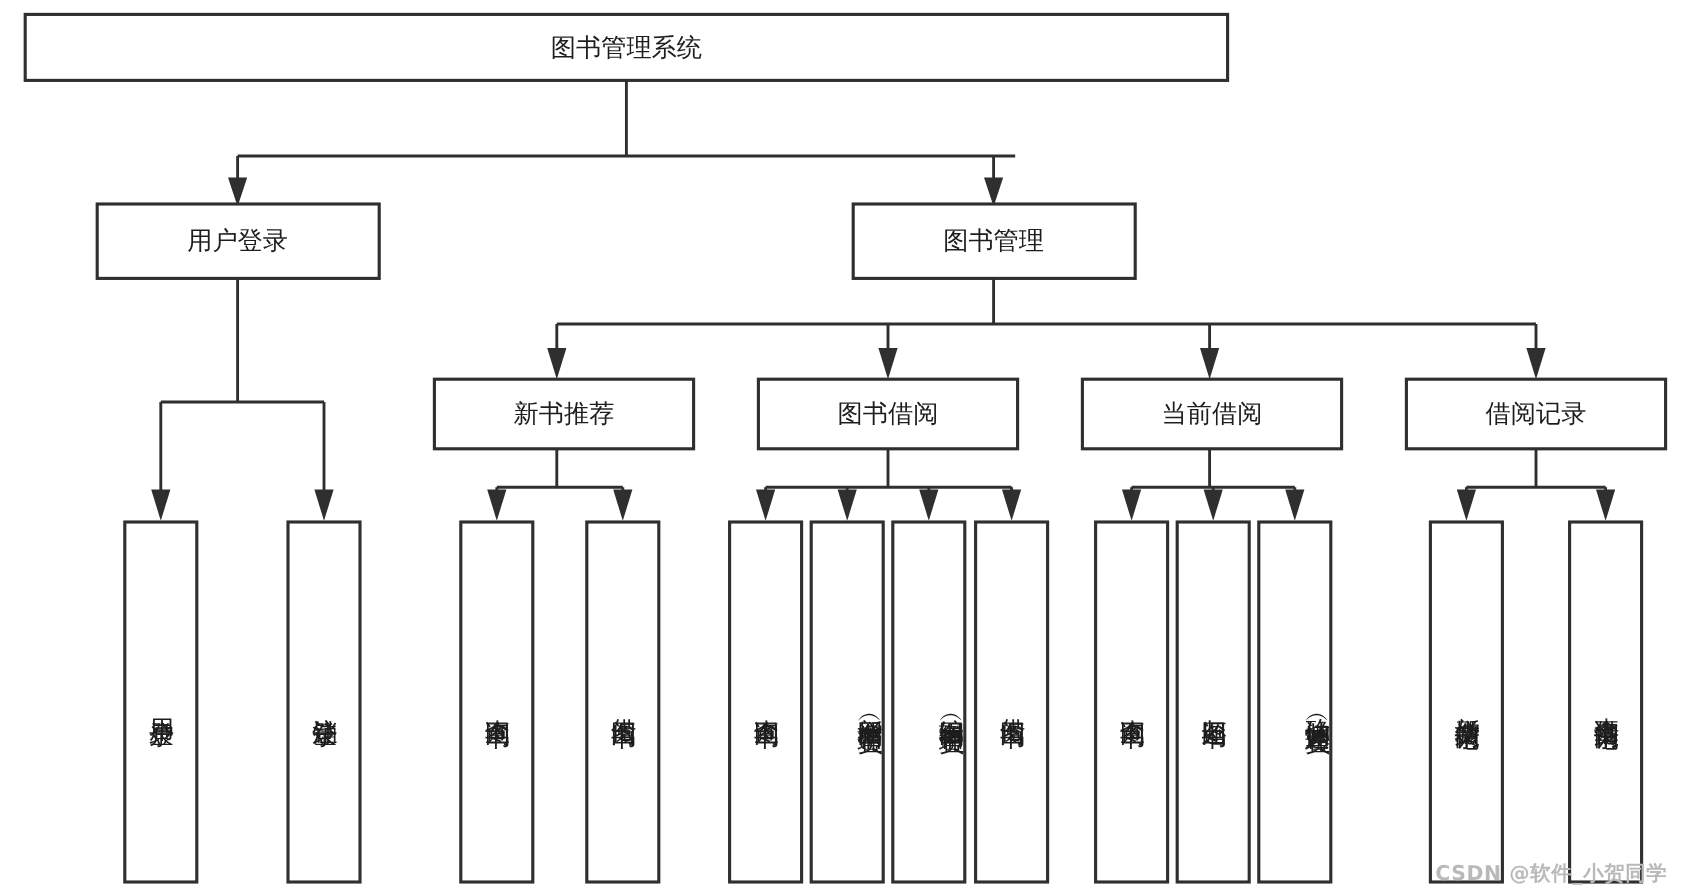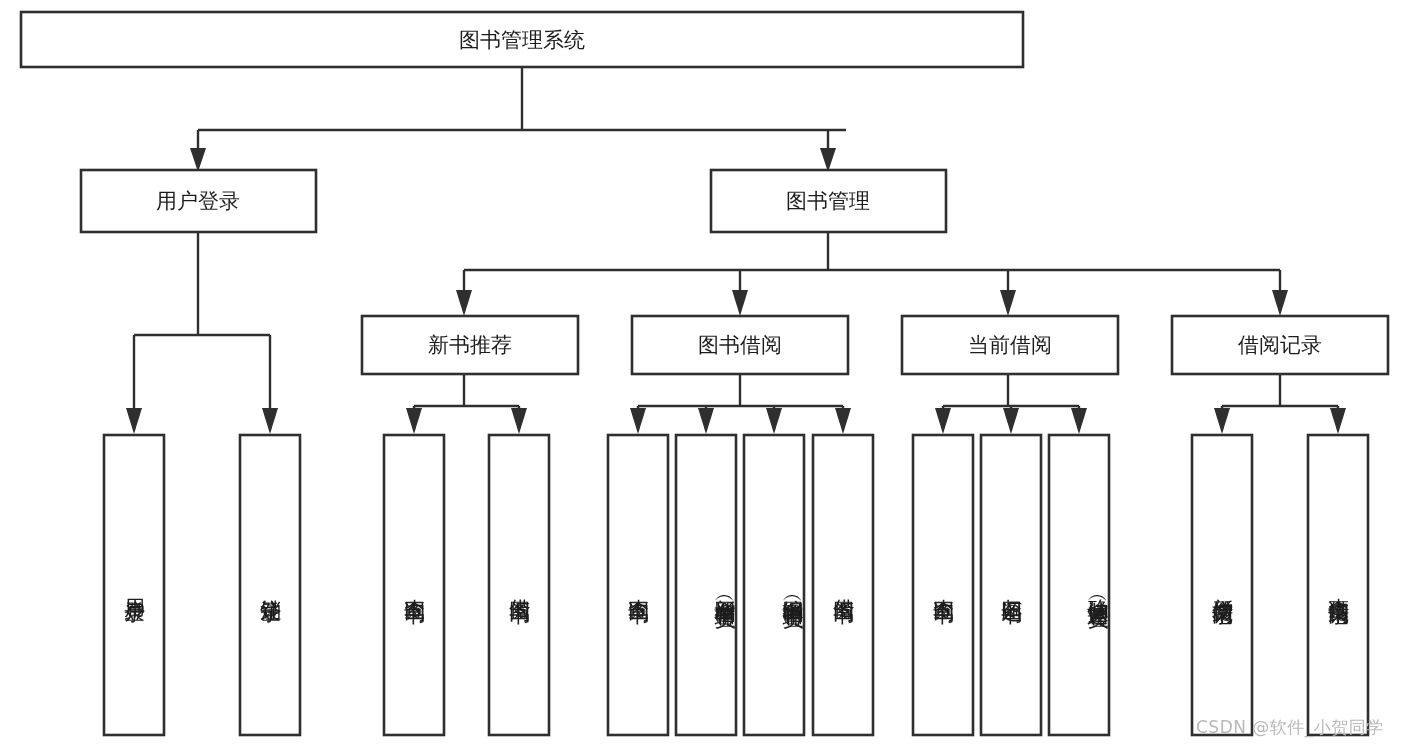--- a/index.html
+++ b/index.html
@@ -66,20 +66,21 @@
     justify-content: center;
     pointer-events: none;
   }
   .watermark {
     position: absolute;
     font-family: "DejaVu Sans", "Liberation Sans", sans-serif;
     font-size: 17px;
     color: #b9b9b9;
     white-space: nowrap;
     letter-spacing: 0.5px;
+    font-weight: bold;
   }
 </style>
 </head>
 <body>
 
 <div id="diagram-root">
 
   <svg class="diagram-canvas" viewBox="0 0 1405 747">
 
     <g>

